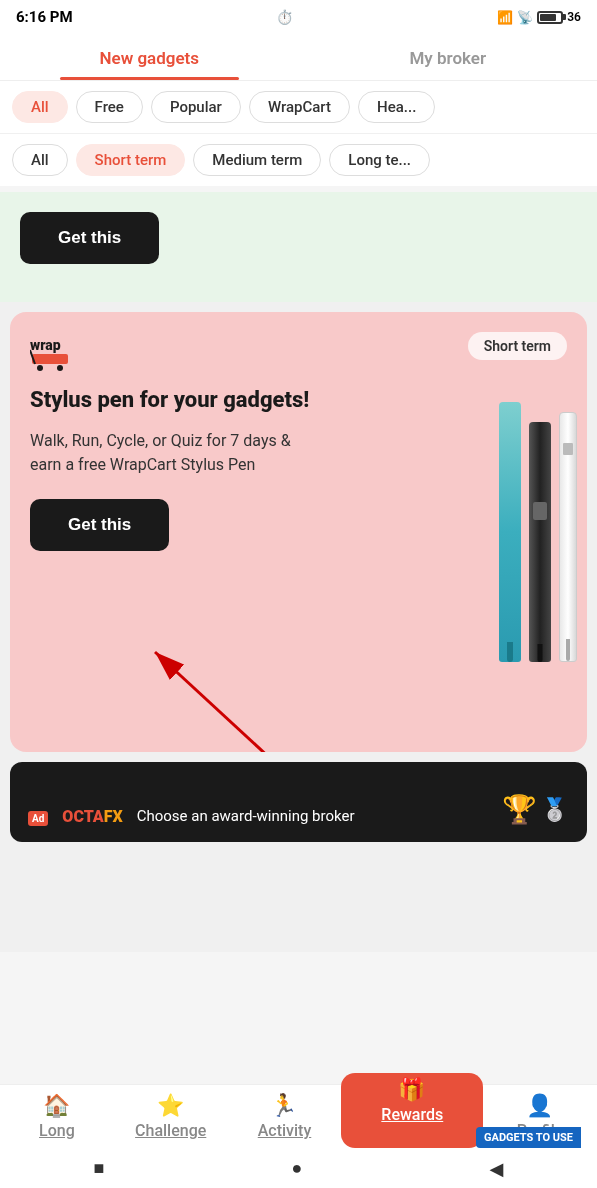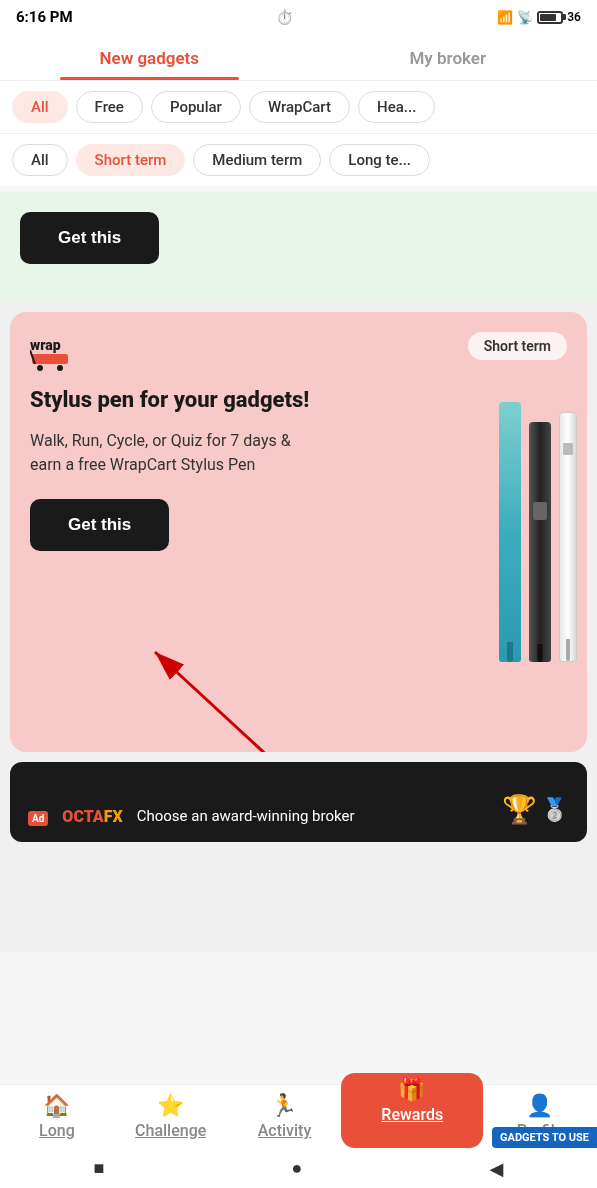--- a/index.html
+++ b/index.html
@@ -365,21 +365,21 @@
     .android-btn {
       font-size: 18px;
       color: #333;
       cursor: pointer;
     }
 
     
     .watermark {
       position: fixed;
       bottom: 40px;
-      right: 0;
+      right: 16px;
       z-index: 200;
       background: #1565c0;
       color: #fff;
       padding: 4px 8px;
       font-size: 11px;
       font-weight: 700;
       border-radius: 4px 0 0 4px;
     }
 
     .wrap-cart-icon {

